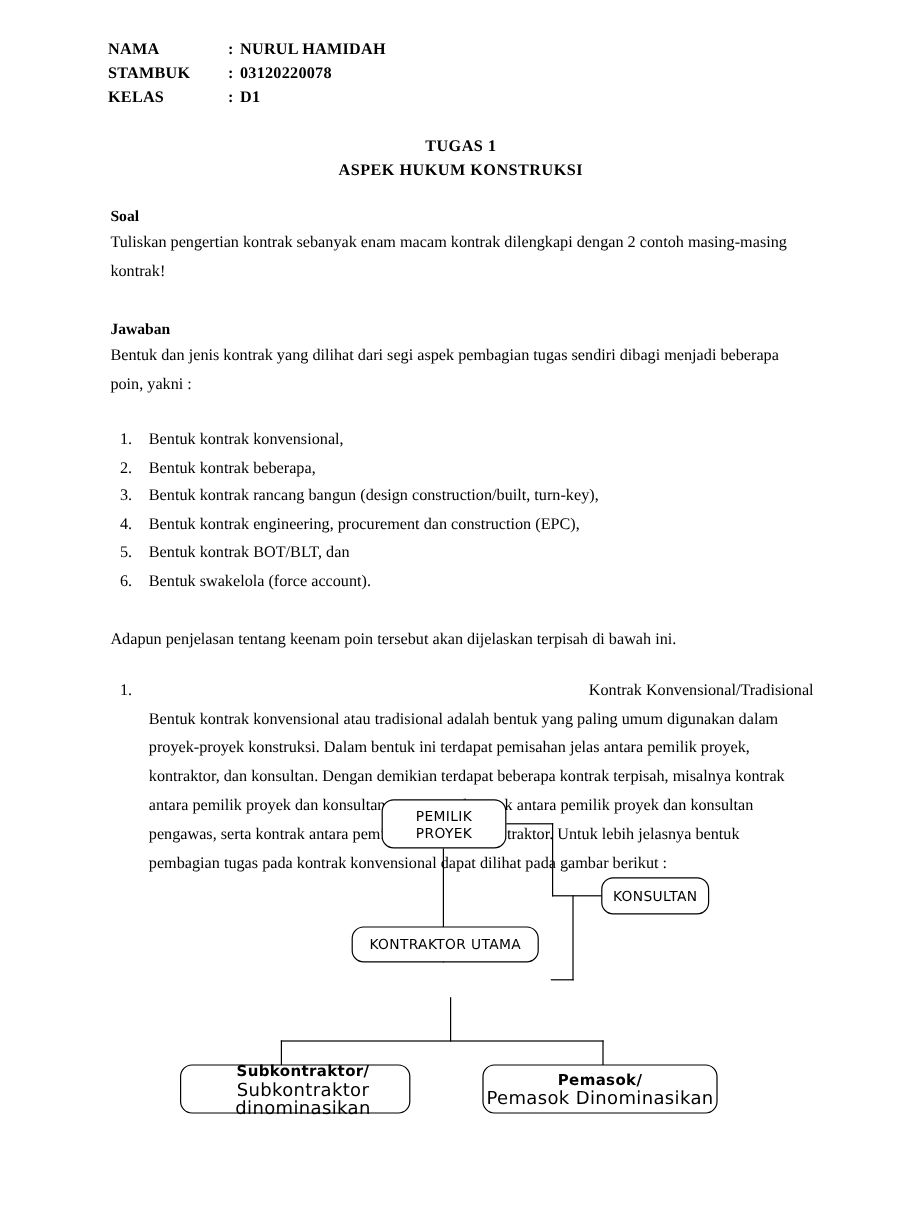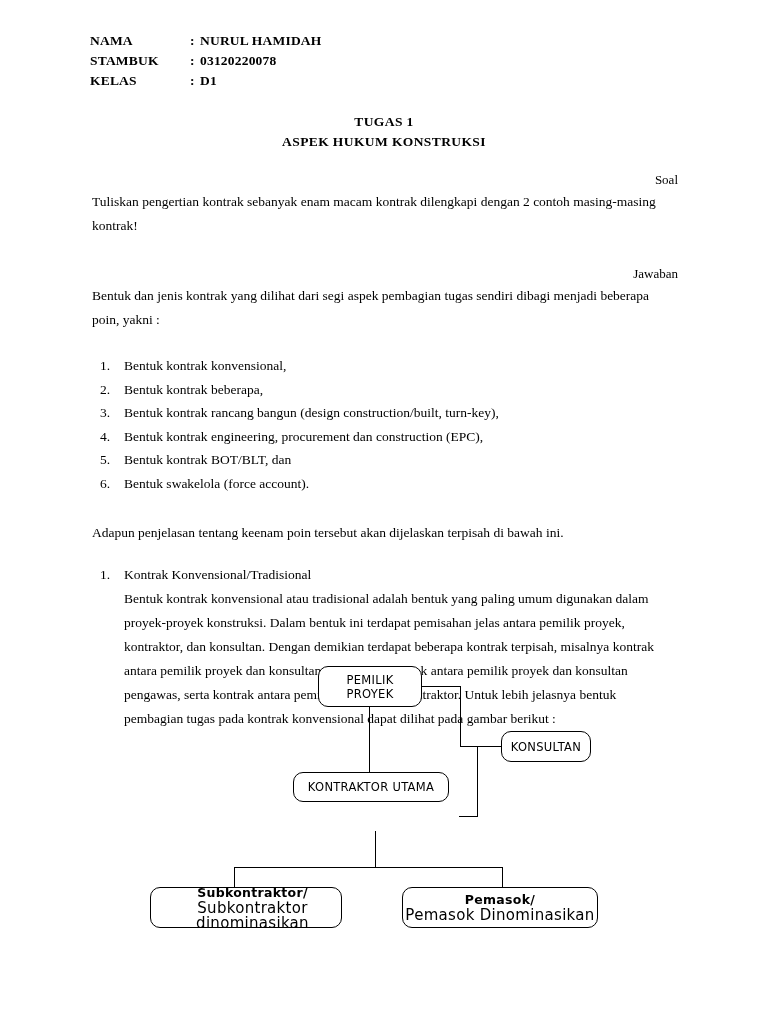--- a/index.html
+++ b/index.html
@@ -53,25 +53,24 @@
   }
 
   
   .body-area {
     position: absolute;
     left: 92px;
     top: 170px;
     width: 586px;
   }
   .sect-head {
-    font-weight: normal;
+    font-weight: bold;
     font-size: 13px;
     margin: 0 0 1px 0;
     line-height: 19px;
-    text-align: right;
   }
   .para {
     font-size: 13.5px;
     line-height: 24px;
     margin: 0;
     text-align: left;
   }
   .gap-22 { height: 22px; }
   .gap-18 { height: 18px; }
   .gap-26 { height: 26px; }
@@ -103,21 +102,21 @@
     font-size: 13.5px;
     line-height: 24px;
   }
   .item-block .mk {
     width: 32px;
     flex: 0 0 32px;
     padding-left: 8px;
     box-sizing: border-box;
   }
   .item-block .body { flex: 1 1 auto; }
-  .item-title { margin: 0 0 0 0; }
+  .item-title { margin: 0 0 0 0; text-align: right; }
   .item-para { margin: 0; }
 
   
   .diagram {
     position: absolute;
     left: 0;
     top: 0;
     width: 768px;
     height: 1024px;
     pointer-events: none;

